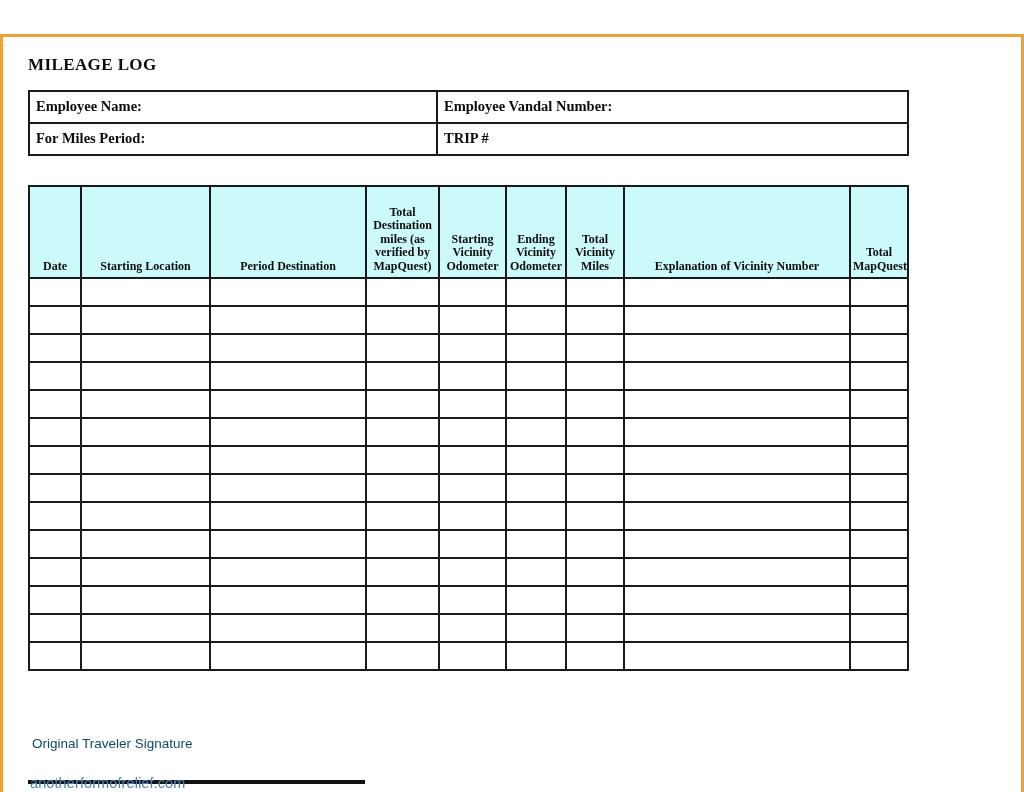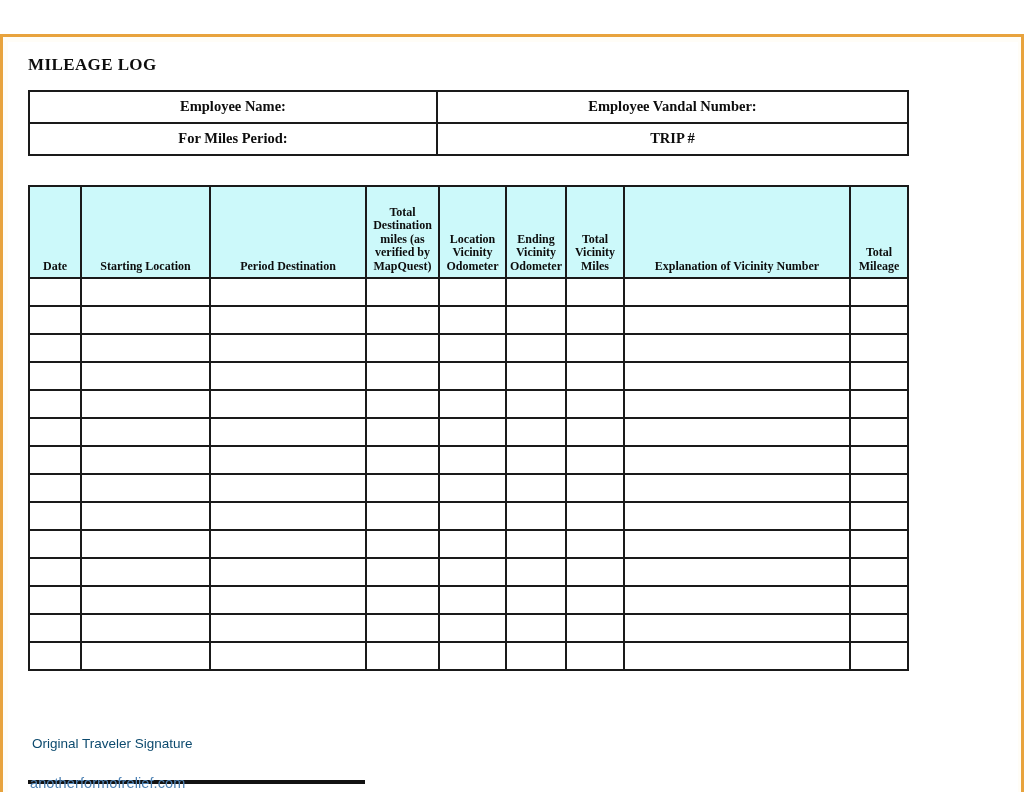--- a/index.html
+++ b/index.html
@@ -57,21 +57,20 @@
   }
   .info-table td {
     border: 2px solid #1a1a1a;
     height: 28px;
     padding: 1px 6px;
     font-size: 14.5px;
     font-weight: bold;
     color: #0d0d0d;
     vertical-align: middle;
     line-height: 1.1;
-    text-align: center;
   }
 
   
   .log-table {
     position: absolute;
     left: 20px;
     top: 143px;
     width: 879px;
     border-collapse: collapse;
     table-layout: fixed;
@@ -174,25 +173,25 @@
           <col style="width: 58px;">
           <col style="width: 226px;">
           <col style="width: 58px;">
         </colgroup>
       <thead>
         <tr>
             <th class="tall">Date</th>
             <th class="tall">Starting Location</th>
             <th class="tall">Period Destination</th>
             <th class="tall">Total Destination miles (as verified by MapQuest)</th>
-            <th class="tall">Location Vicinity Odometer</th>
+            <th class="tall">Starting Vicinity Odometer</th>
             <th class="tall">Ending Vicinity Odometer</th>
             <th class="tall">Total Vicinity Miles</th>
             <th class="tall">Explanation of Vicinity Number</th>
-            <th class="tall">Total Mileage</th>
+            <th class="tall">Total MapQuest</th>
           </tr>
       </thead>
       <tbody>
           <tr>
             <td></td>
             <td></td>
             <td></td>
             <td></td>
             <td></td>
             <td></td>

